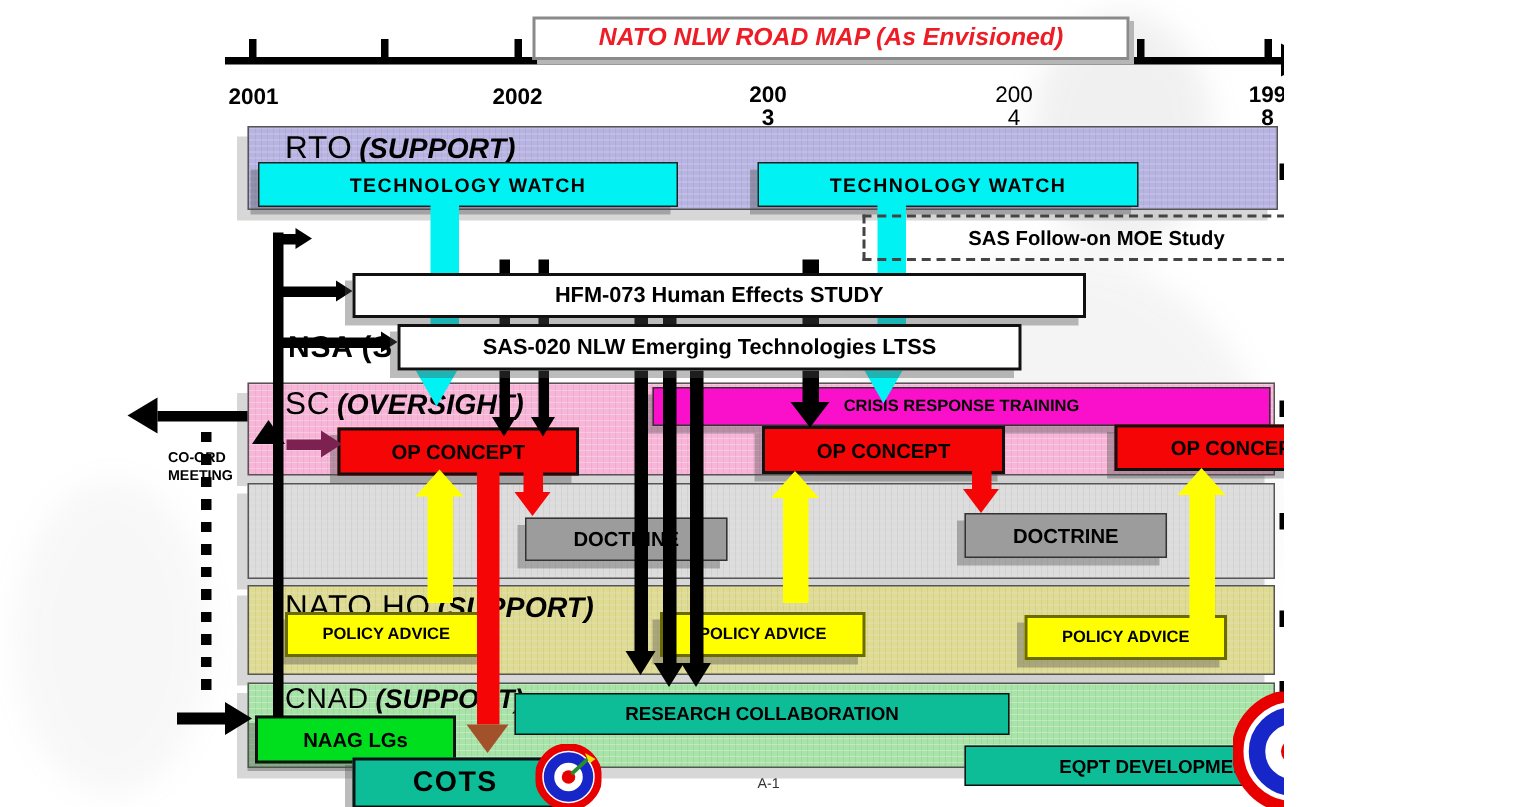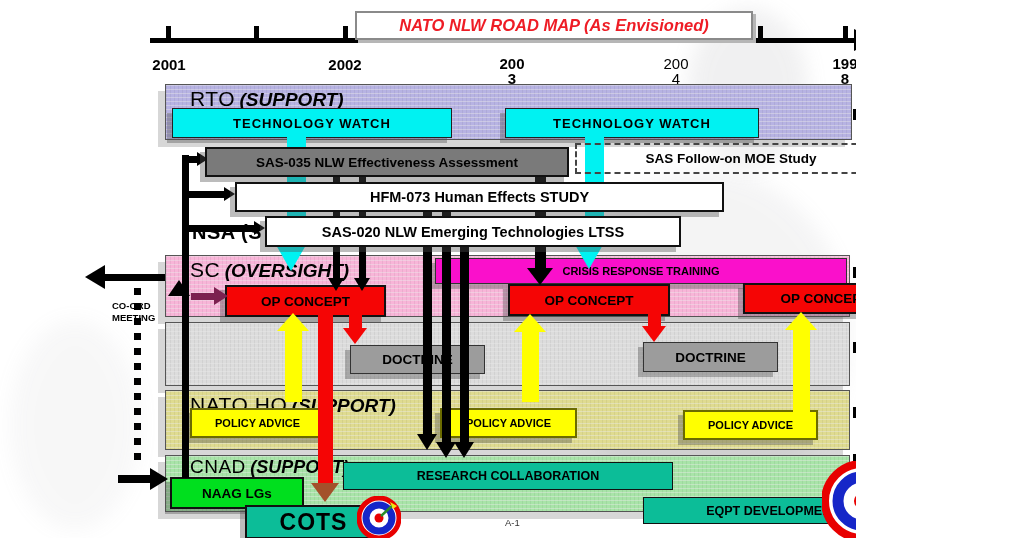--- a/index.html
+++ b/index.html
@@ -63,21 +63,20 @@
   <div class="box" style="left:172px;top:108px;width:278px;height:28px;background:var(--cyan);border:1.5px solid #222;font-size:13px;letter-spacing:1px;z-index:3;">TECHNOLOGY WATCH</div>
   <div class="box" style="left:505px;top:108px;width:252px;height:28px;background:var(--cyan);border:1.5px solid #222;font-size:13px;letter-spacing:1px;z-index:3;">TECHNOLOGY WATCH</div>
 
   <div class="abs" style="left:287px;top:133px;width:19px;height:112px;background:var(--cyan);z-index:4;"></div>
   <div class="tri" style="left:276px;top:245px;border-left:15px solid transparent;border-right:15px solid transparent;border-top:26px solid var(--cyan);z-index:4;"></div>
   <div class="abs" style="left:585px;top:133px;width:19px;height:110px;background:var(--cyan);z-index:4;"></div>
   <div class="tri" style="left:574px;top:243px;border-left:15px solid transparent;border-right:15px solid transparent;border-top:26px solid var(--cyan);z-index:4;"></div>
 
   <div class="abs" style="left:192px;top:221px;font-size:20px;letter-spacing:.5px;z-index:3;font-weight:bold;">NSA (S</div>
 
-  <div class="box" style="left:205px;top:147px;width:360px;height:26px;background:var(--sasgray);border:2px solid #111;font-size:13.5px;z-index:7;">SAS-035 NLW Effectiveness Assessment</div>
   <div class="box" style="left:575px;top:143px;width:308px;height:27px;background:transparent;border:2px dashed #444;font-size:13.5px;box-shadow:none;z-index:7;">SAS Follow-on MOE Study</div>
   <div class="box" style="left:235px;top:182px;width:485px;height:26px;background:#fff;border:2px solid #111;font-size:14.5px;z-index:7;">HFM-073 Human Effects STUDY</div>
   <div class="box" style="left:265px;top:216px;width:412px;height:27px;background:#fff;border:2px solid #111;font-size:14.5px;z-index:7;">SAS-020 NLW Emerging Technologies LTSS</div>
 
   <div class="band hatch" style="left:165px;top:255px;width:683px;height:60px;background-color:var(--pink);z-index:2;">
     <div class="bandlabel">
       <span class="nm">SC</span>
       <span class="role">(OVERSIGHT)</span>
     </div>
   </div>
@@ -102,21 +101,21 @@
 
   <div class="band hatch" style="left:165px;top:455px;width:683px;height:55px;background-color:var(--cnadgreen);z-index:2;">
     <div class="bandlabel" style="top:0;">
       <span class="nm" style="font-size:19px;">CNAD</span>
       <span class="role" style="font-size:18px;">(SUPPORT)</span>
     </div>
   </div>
   <div class="box" style="left:343px;top:462px;width:328px;height:26px;background:var(--teal);border:1.5px solid #111;font-size:12.5px;box-shadow:none;z-index:3;">RESEARCH COLLABORATION</div>
   <div class="box" style="left:170px;top:477px;width:130px;height:28px;background:var(--naaggreen);border:2.5px solid #111;font-size:13.5px;z-index:3;">NAAG LGs</div>
   <div class="box" style="left:643px;top:497px;width:257px;height:25px;background:var(--teal);border:1.5px solid #111;font-size:12.5px;box-shadow:none;z-index:3;">EQPT DEVELOPMENT</div>
-  <div class="box" style="left:245px;top:505px;width:133px;height:30px;background:var(--teal);border:2.5px solid #111;font-size:23px;letter-spacing:1px;z-index:4;">COTS</div>
+  <div class="box" style="left:235px;top:505px;width:133px;height:30px;background:var(--teal);border:2.5px solid #111;font-size:19px;letter-spacing:1px;z-index:4;">COTS</div>
 
   <div class="abs" style="left:853px;top:102px;z-index:6;">
     <div class="abs" style="left:0;top:7px;width:26px;height:11px;background:#000;"></div>
     <div class="tri" style="left:24px;top:0;border-left:18px solid #000;border-top:12.5px solid transparent;border-bottom:12.5px solid transparent;"></div>
   </div>
   <div class="abs" style="left:853px;top:260px;z-index:6;">
     <div class="abs" style="left:0;top:7px;width:26px;height:11px;background:#000;"></div>
     <div class="tri" style="left:24px;top:0;border-left:18px solid #000;border-top:12.5px solid transparent;border-bottom:12.5px solid transparent;"></div>
   </div>
   <div class="abs" style="left:853px;top:335px;z-index:6;">

